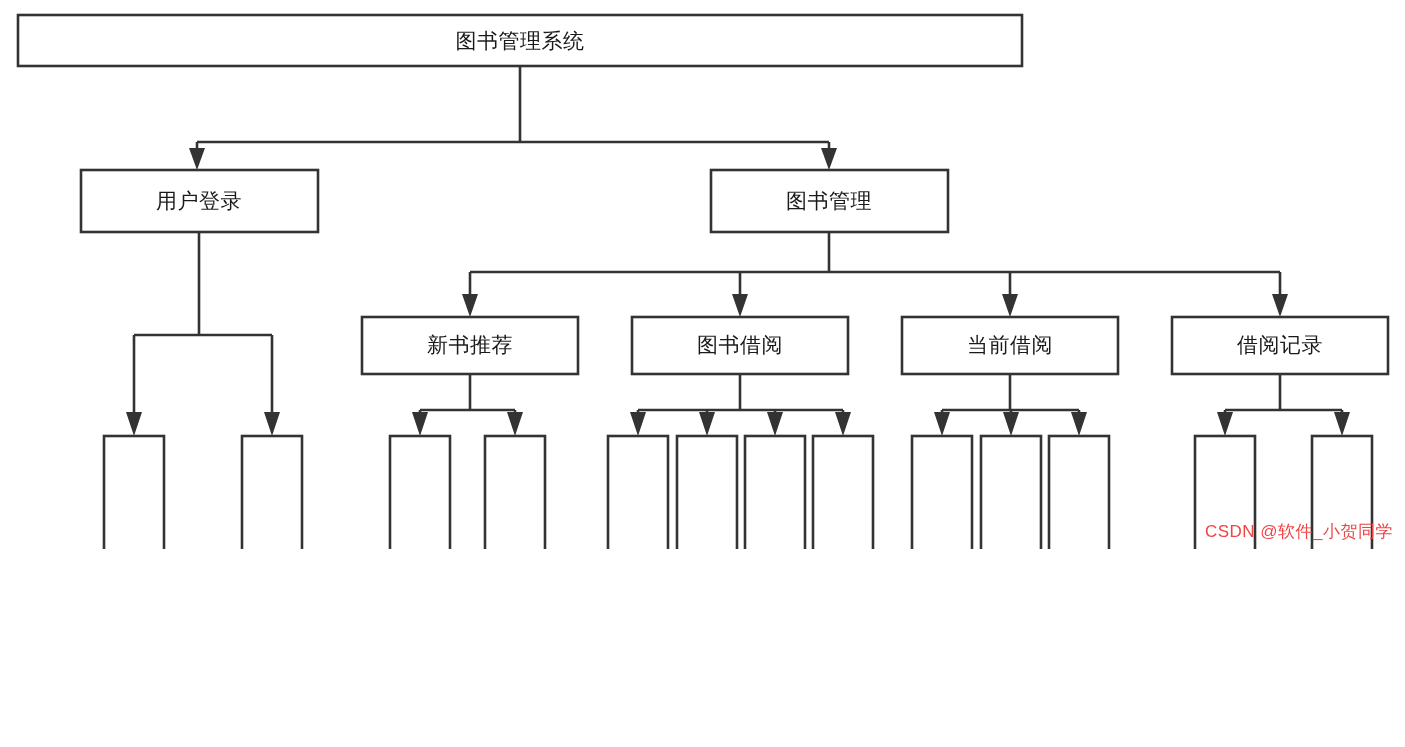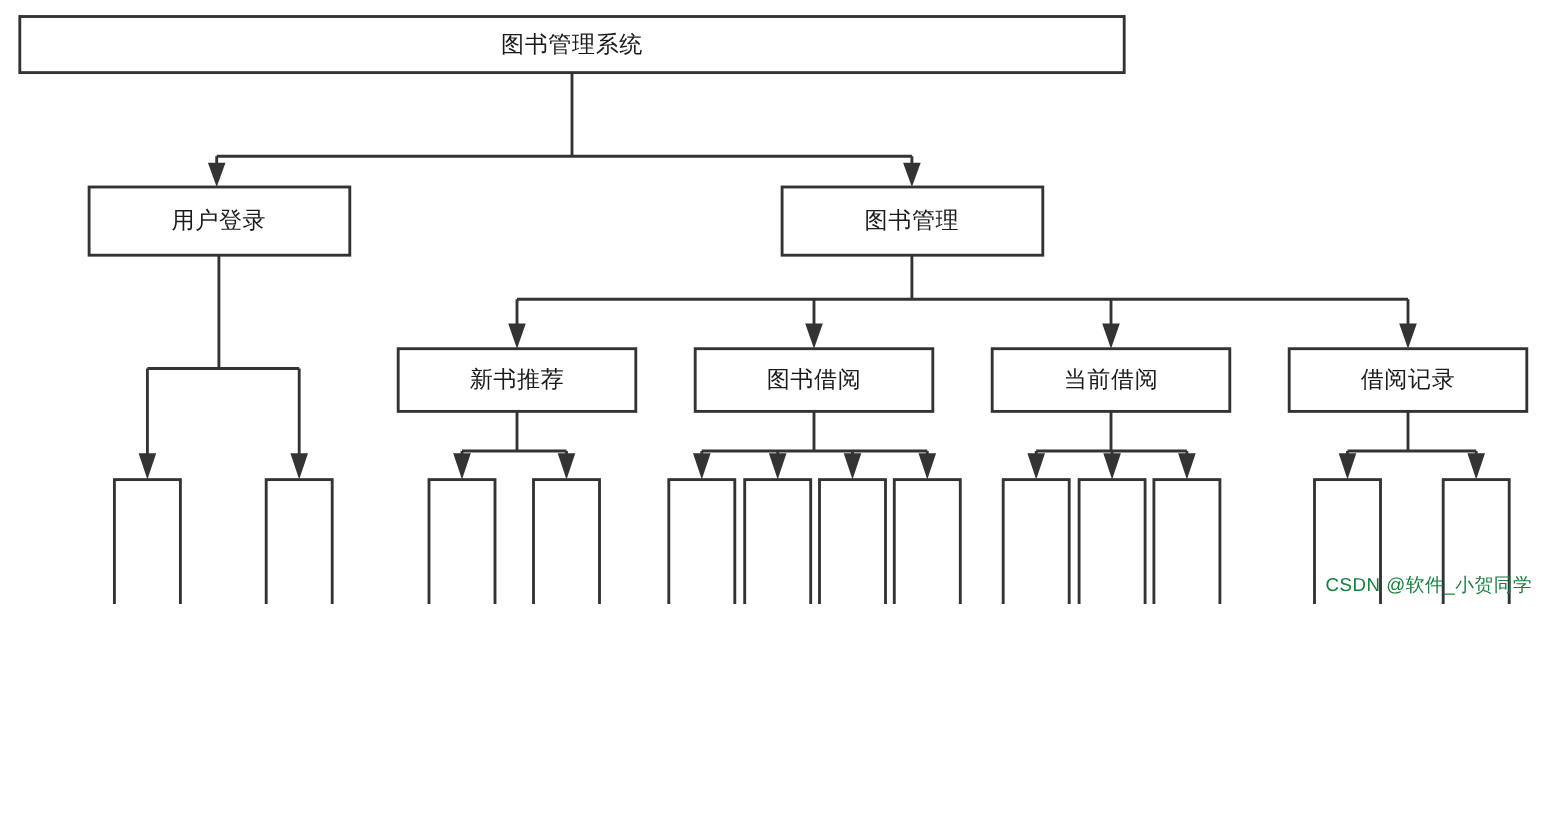--- a/index.html
+++ b/index.html
@@ -64,21 +64,21 @@
     justify-content: center;
     white-space: nowrap;
     user-select: none;
   }
   .watermark {
     position: absolute;
     right: 12px;
     bottom: 6px;
     font-family: "Liberation Sans", "DejaVu Sans", sans-serif;
     font-size: 17px;
-    color: #15803d;
+    color: #ef4444;
     letter-spacing: 0.5px;
     white-space: nowrap;
   }
 </style>
 </head>
 <body>
 
 <div id="canvas">
 
   <svg id="diagram" viewBox="0 0 1405 747">

